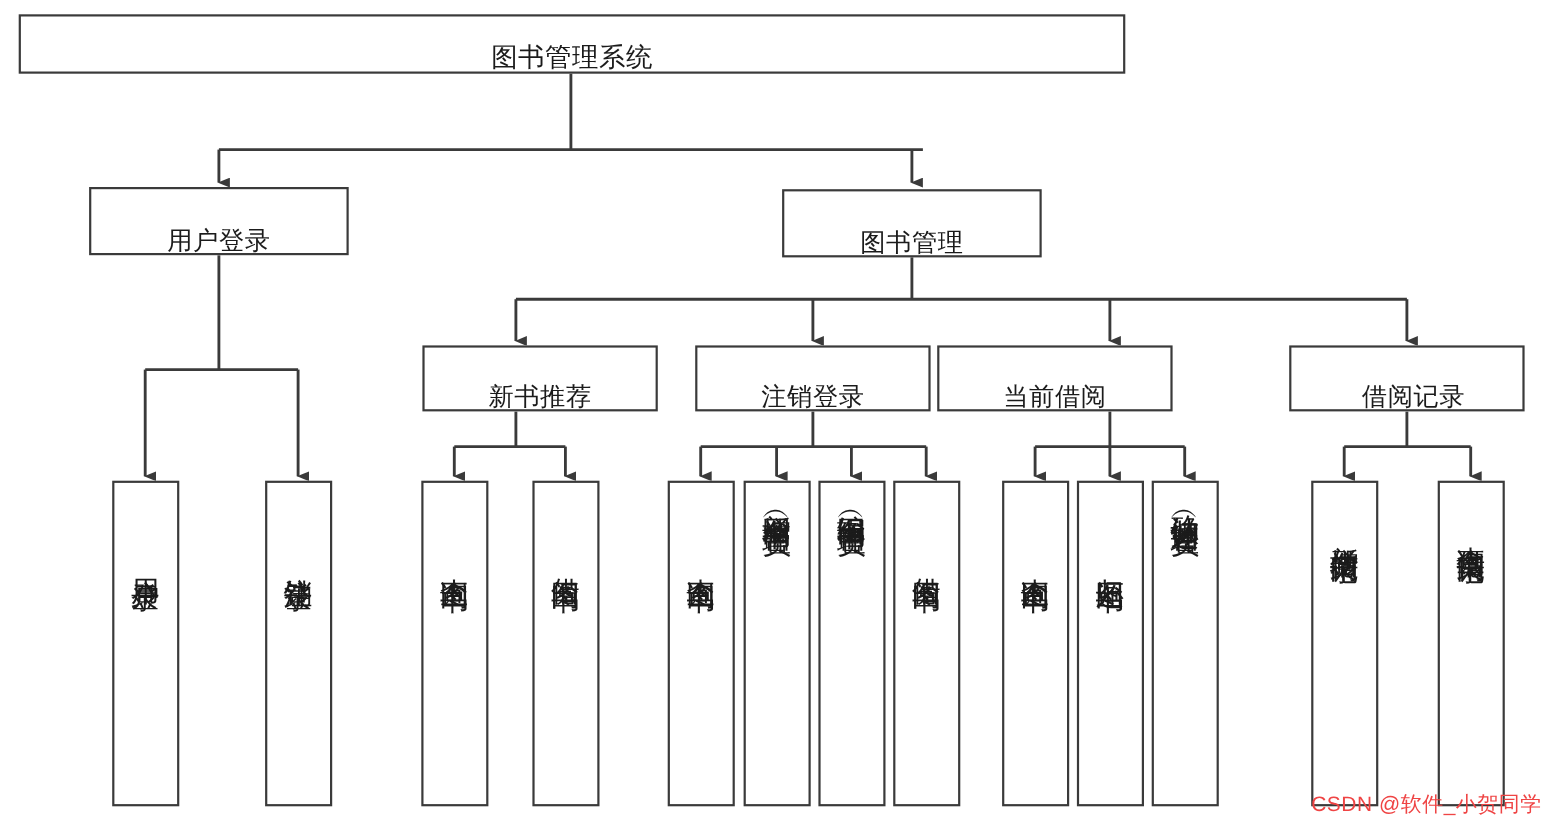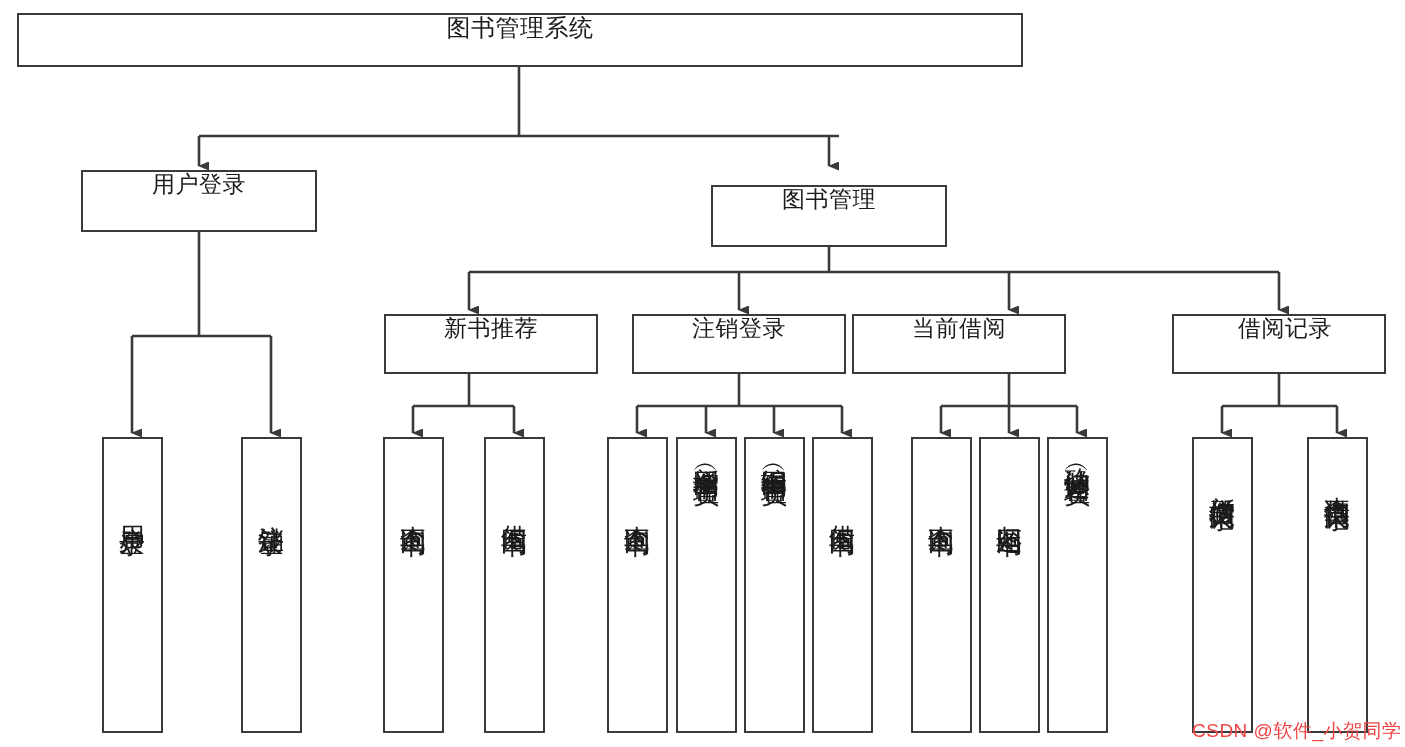--- a/index.html
+++ b/index.html
@@ -24,21 +24,21 @@
     width: 1405px;
     height: 747px;
     pointer-events: none;
   }
   .node {
     position: absolute;
     box-sizing: border-box;
     background: #ffffff;
     border: 2px solid #3a3a3a;
     display: flex;
-    align-items: flex-start;
+    align-items: flex-end;
     justify-content: center;
     color: #1b1b1b;
   }
   .node .lbl {
     display: block;
     text-align: center;
     line-height: 1.05;
     white-space: nowrap;
   }
   
@@ -124,21 +124,21 @@
     </g>
   </svg>
 
   <div class="node horiz root" style="left:17px; top:13px; width:1006px; height:54px;">
     <span class="lbl">图书管理系统</span>
   </div>
 
   <div class="node horiz" style="left:81px; top:170px; width:236px; height:62px;">
     <span class="lbl">用户登录</span>
   </div>
-  <div class="node horiz" style="left:711px; top:185px; width:236px; height:62px;">
+  <div class="node horiz" style="left:711px; top:172px; width:236px; height:62px;">
     <span class="lbl">图书管理</span>
   </div>
 
   <div class="node horiz" style="left:384px; top:314px; width:214px; height:60px;">
     <span class="lbl">新书推荐</span>
   </div>
   <div class="node horiz" style="left:632px; top:314px; width:214px; height:60px;">
     <span class="lbl">注销登录</span>
   </div>
   <div class="node horiz" style="left:852px; top:314px; width:214px; height:60px;">

